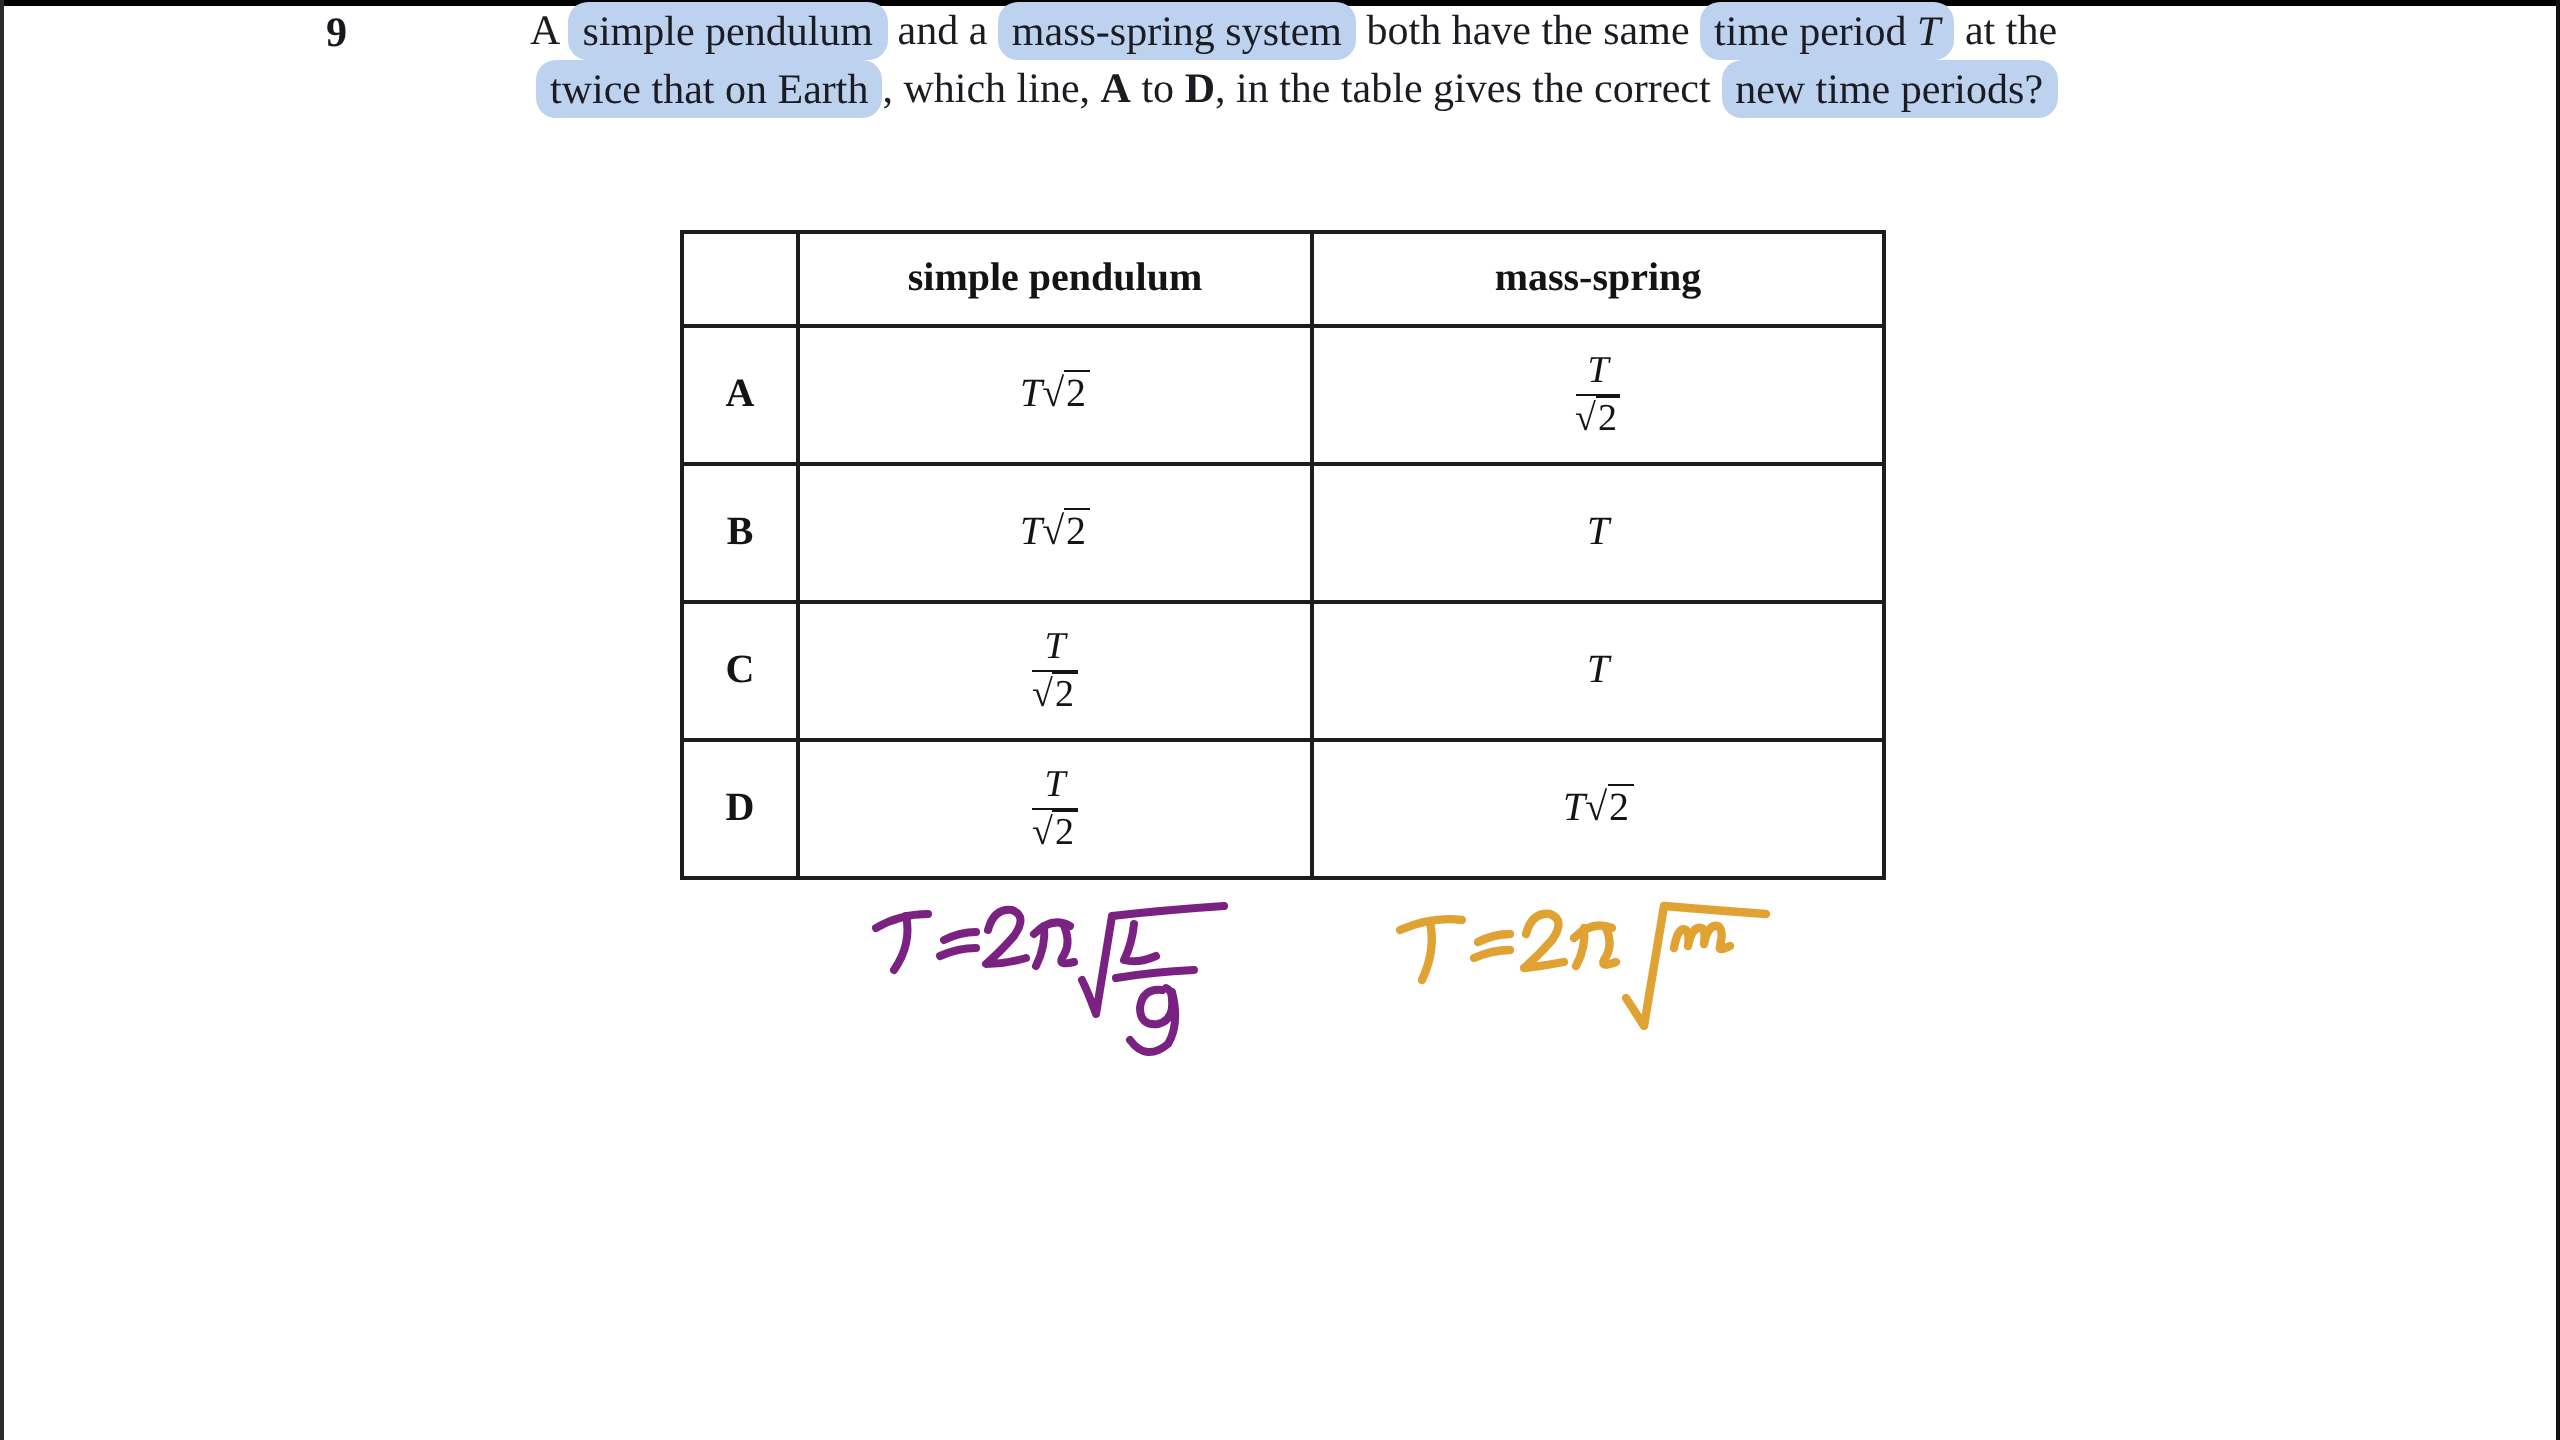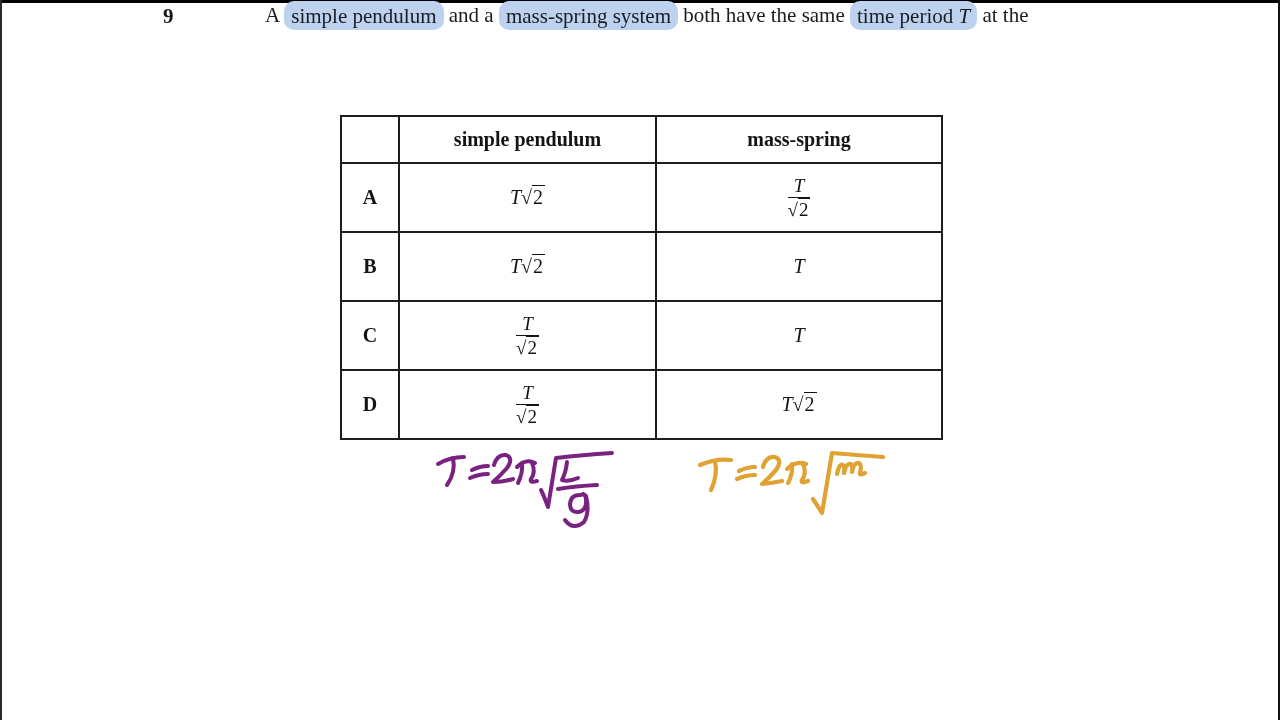--- a/index.html
+++ b/index.html
@@ -46,20 +46,21 @@
 <div class="stage">
 
   <div class="letterbox-top" style="background: rgb(0, 0, 0);"></div>
   <div class="edge-left"></div>
   <div class="edge-right"></div>
 
   <div class="qnum">9</div>
 
   <div class="qtext">
     <div class="qline"><span class="pl"><span>A </span></span><span class="hl"><span>simple pendulum</span></span><span class="pl"><span> and a </span></span><span class="hl"><span>mass-spring system</span></span><span class="pl"><span> both have the same </span></span><span class="hl"><span>time period </span><span class="it">T</span></span><span class="pl"><span> at the</span></span></div>
+    <div class="qline"><span class="hl"><span>twice that on Earth</span></span><span class="pl"><span>, which line, </span><span class="bd">A</span><span> to </span><span class="bd">D</span><span>, in the table gives the correct </span></span><span class="hl"><span>new time periods?</span></span></div>
   </div>
 
   <table class="answers">
     <colgroup>
       <col style="width:58px">
       <col style="width:257px">
       <col style="width:286px">
     </colgroup>
     <thead>
       <tr id="thead-row">

